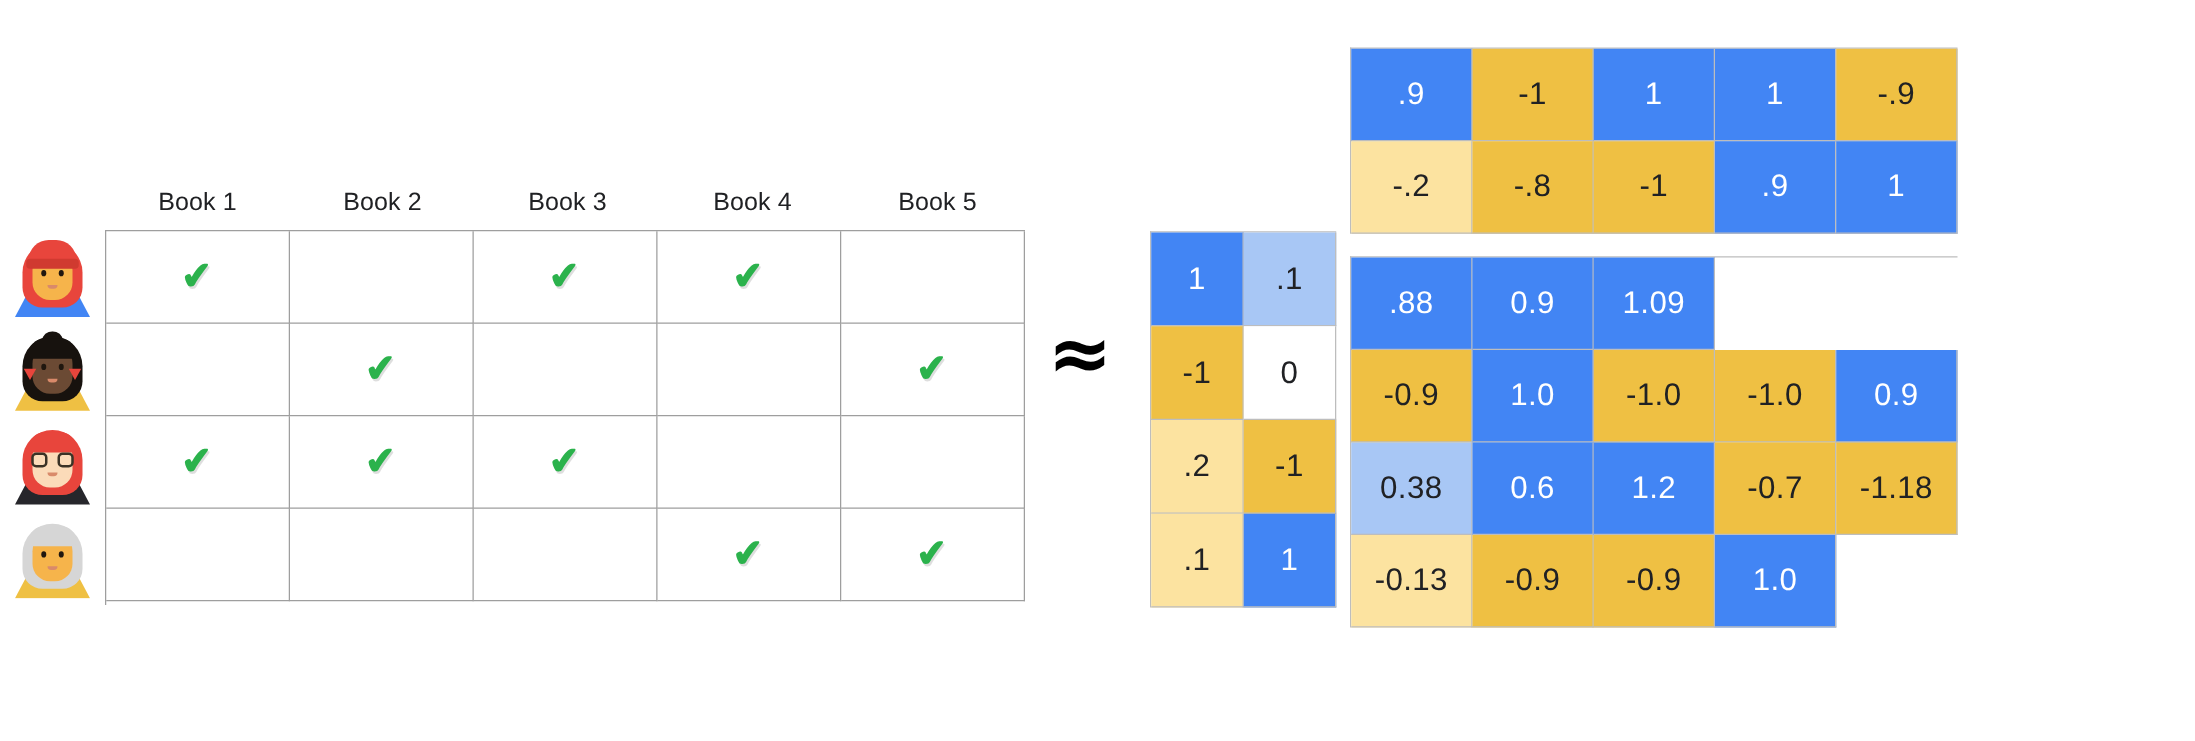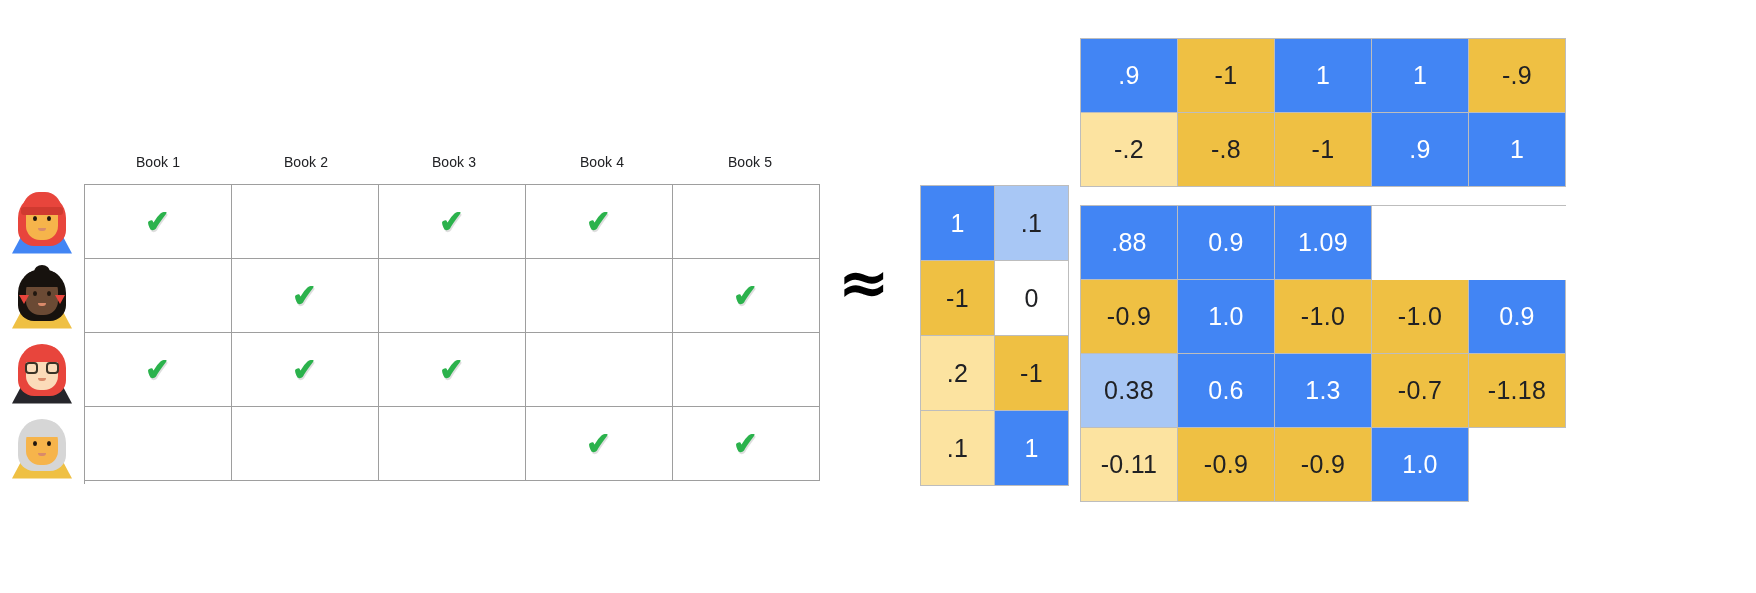--- a/index.html
+++ b/index.html
@@ -27,21 +27,21 @@
     align-items: center;
   }
   .rt-corner {
     width: 84px;
     flex: 0 0 84px;
   }
   .rt-colhead {
     width: 148px;
     flex: 0 0 148px;
     text-align: center;
-    font-size: 14px;
+    font-size: 20px;
     color: #202124;
     letter-spacing: .1px;
   }
   .rt-body {
     display: flex;
   }
   .rt-avatars {
     width: 84px;
     flex: 0 0 84px;
     display: flex;
@@ -381,23 +381,23 @@
     <div class="mrow">
       <div class="mcell c-gold">-0.9</div>
       <div class="mcell c-blue">1.0</div>
       <div class="mcell c-gold">-1.0</div>
       <div class="mcell c-gold">-1.0</div>
       <div class="mcell c-blue">0.9</div>
     </div>
     <div class="mrow">
       <div class="mcell c-lightblue">0.38</div>
       <div class="mcell c-blue">0.6</div>
-      <div class="mcell c-blue">1.3</div>
+      <div class="mcell c-blue">1.2</div>
       <div class="mcell c-gold">-0.7</div>
       <div class="mcell c-gold">-1.18</div>
     </div>
     <div class="mrow">
-      <div class="mcell c-lightgold">-0.11</div>
+      <div class="mcell c-lightgold">-0.13</div>
       <div class="mcell c-gold">-0.9</div>
       <div class="mcell c-gold">-0.9</div>
       <div class="mcell c-blue">1.0</div>
     </div>
   </div>
 
 </body></html>

